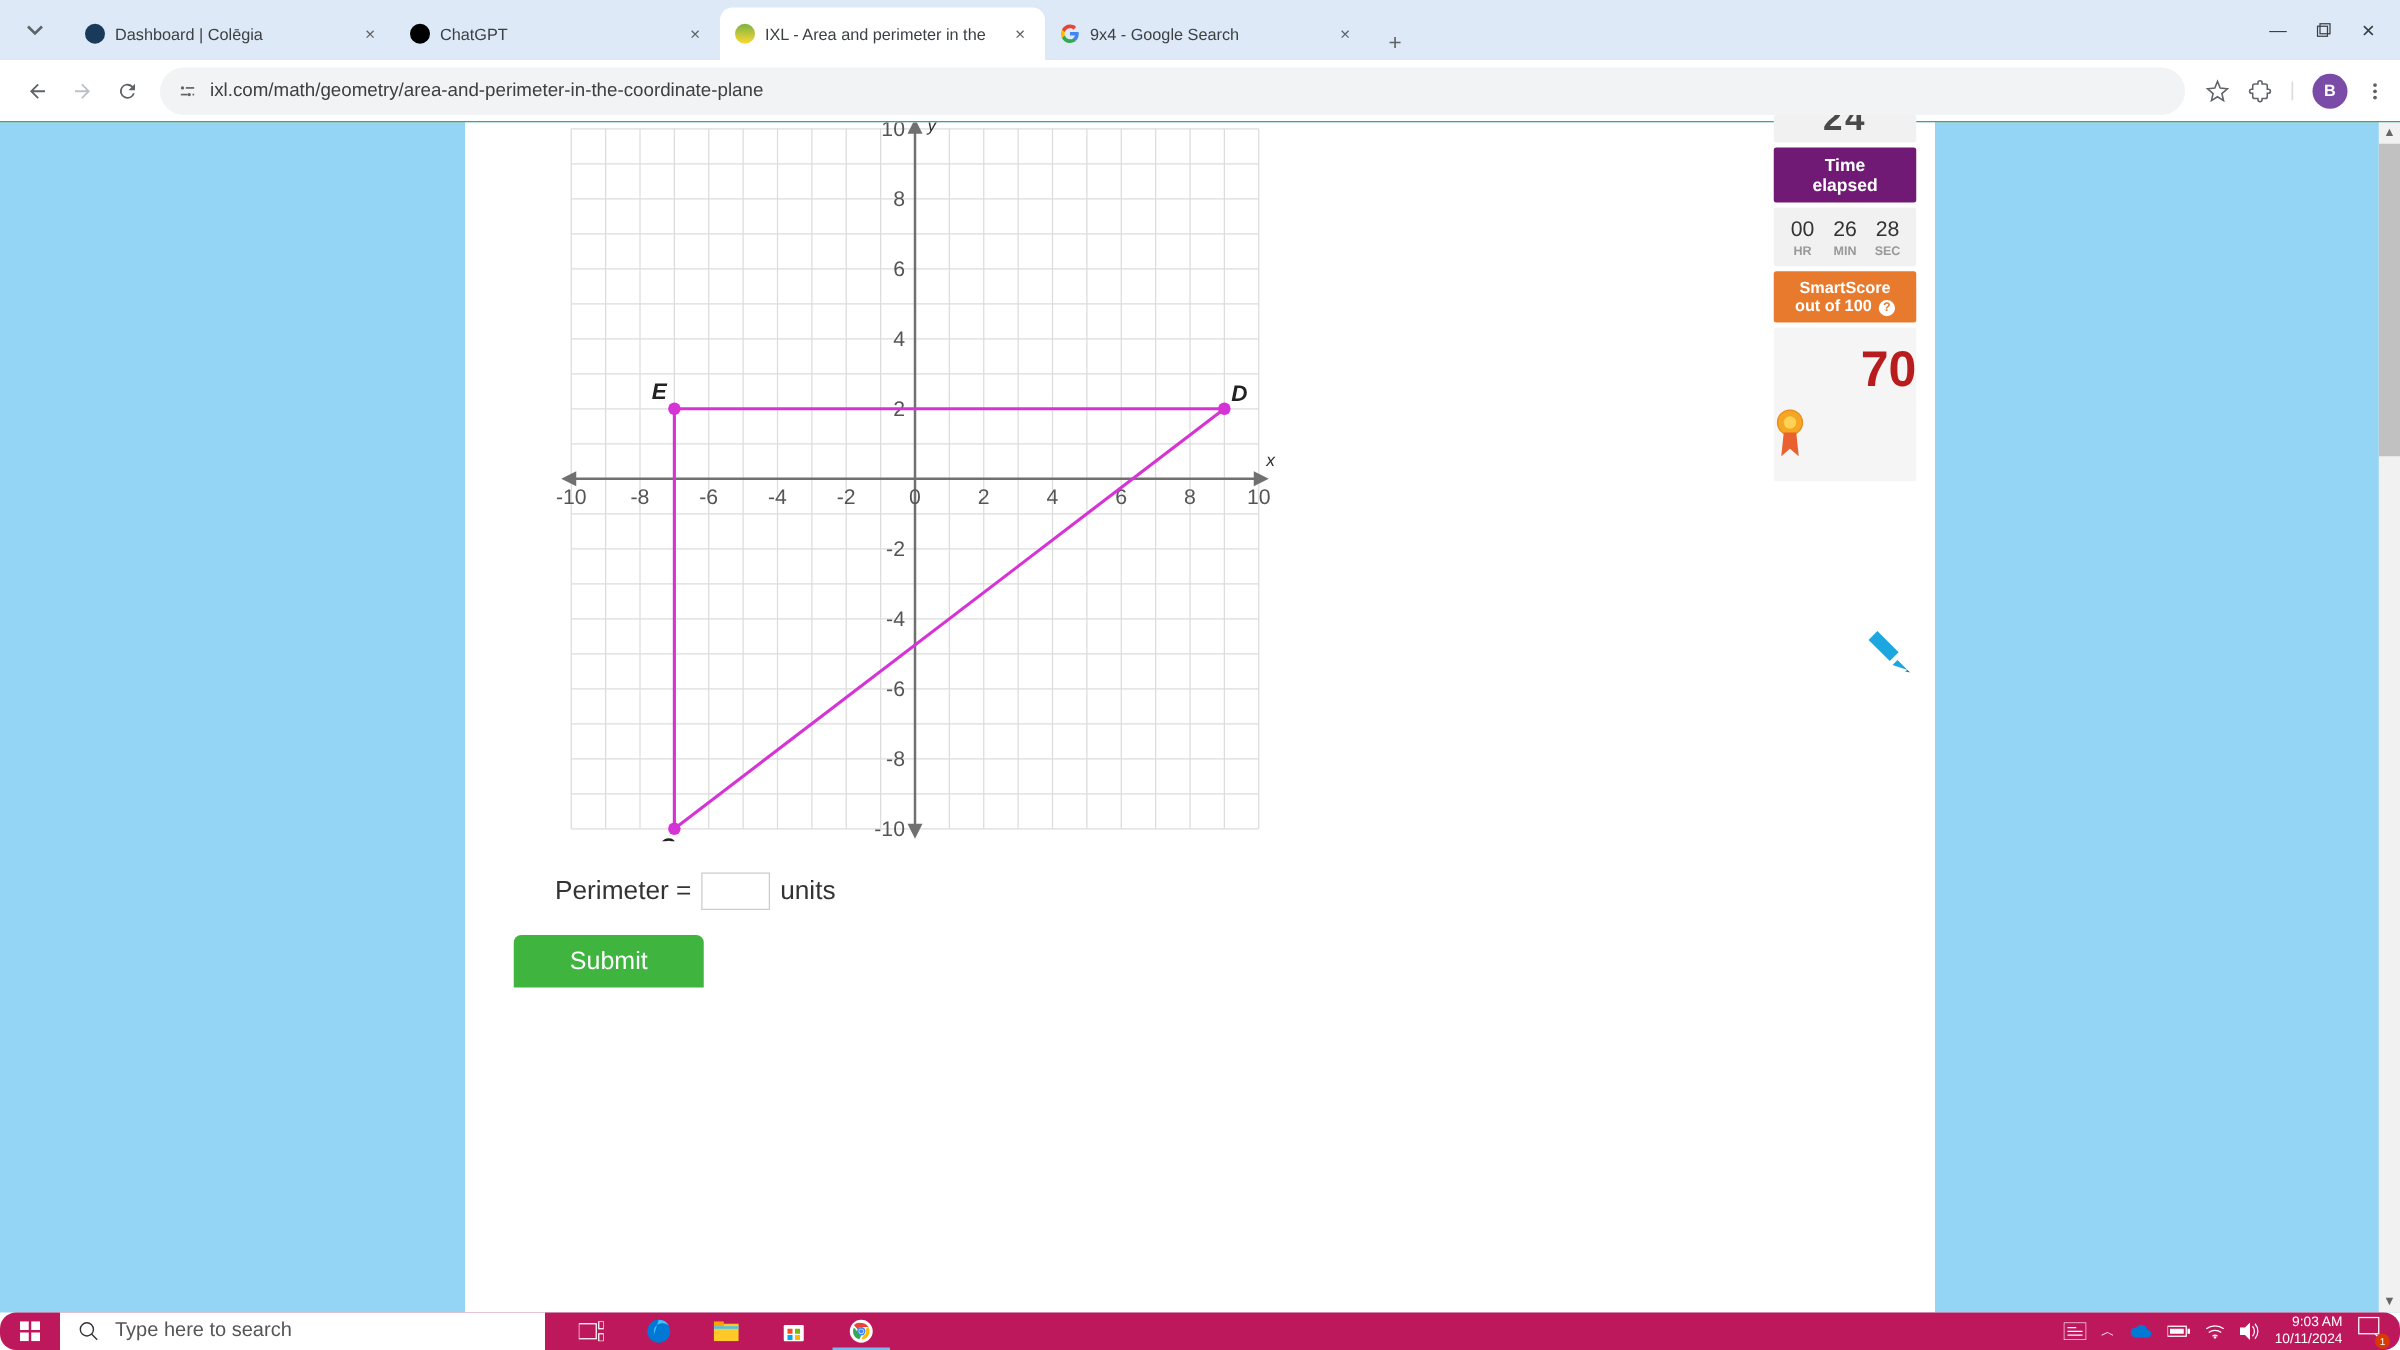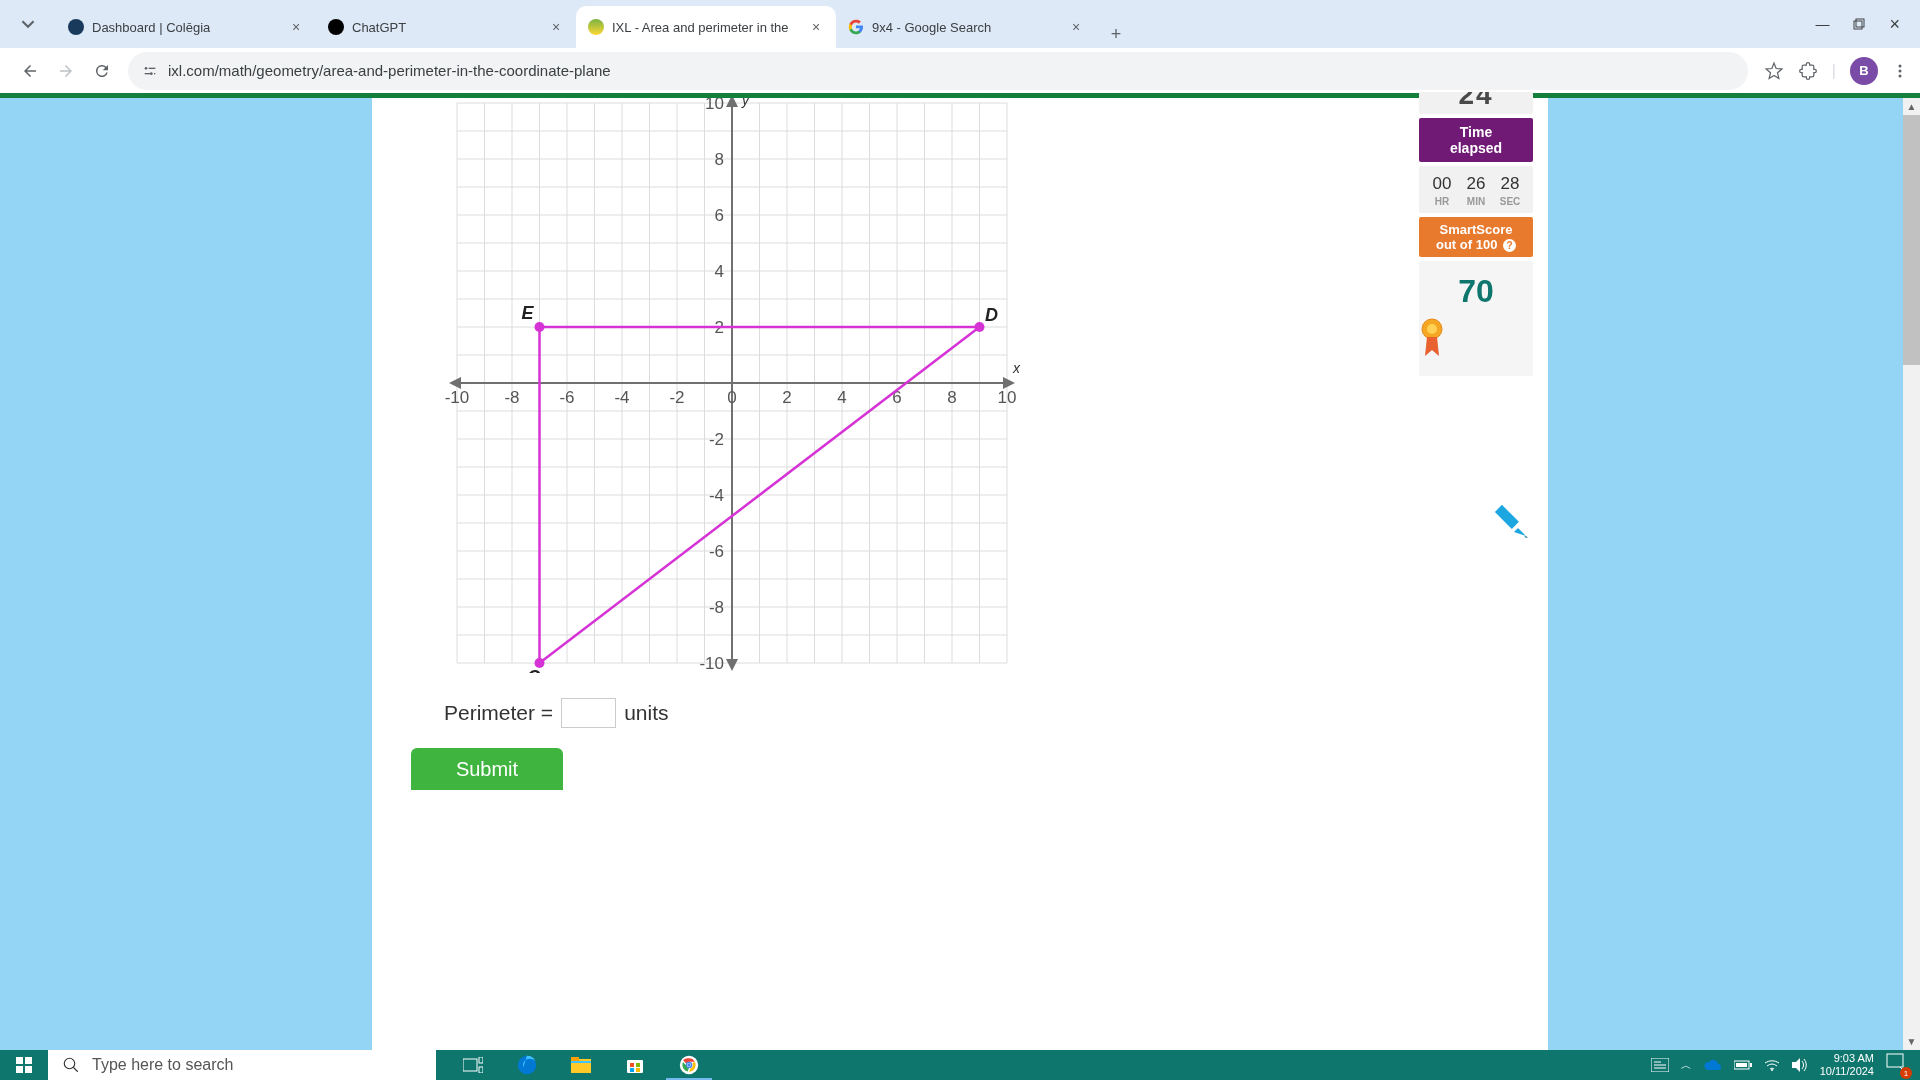--- a/index.html
+++ b/index.html
@@ -12,21 +12,21 @@
 .tab { height: 42px; display: flex; align-items: center; padding: 0 12px; border-radius: 10px 10px 0 0; min-width: 260px; max-width: 260px; color: #3c4043; font-size: 13px; position: relative; }
 .tab.active { background: #fff; }
 .tab .favicon { width: 16px; height: 16px; margin-right: 8px; border-radius: 50%; flex-shrink: 0; }
 .tab .tab-title { white-space: nowrap; overflow: hidden; text-overflow: ellipsis; flex: 1; }
 .tab .tab-close { width: 16px; height: 16px; display: flex; align-items: center; justify-content: center; margin-left: 6px; font-size: 14px; color: #5f6368; }
 .newtab { width: 28px; height: 28px; display: flex; align-items: center; justify-content: center; font-size: 18px; color: #5f6368; margin-left: 6px; }
 .win-controls { position: absolute; right: 0; top: 0; height: 100%; display: flex; align-items: center; gap: 24px; padding-right: 20px; }
 .win-controls span { font-size: 14px; color: #3c4043; }
 
 
-.addr-row { height: 50px; background: #fff; display: flex; align-items: center; padding: 0 12px; border-bottom: 5px solid #15803d; }
+.addr-row { height: 50px; background: #fff; display: flex; align-items: center; padding: 0 12px; border-bottom: 1px solid #15803d; }
 .nav-btn { width: 36px; height: 36px; display: flex; align-items: center; justify-content: center; color: #5f6368; font-size: 18px; border-radius: 50%; }
 .nav-btn.fwd { color: #bdc1c6; }
 .addr-bar { flex: 1; height: 38px; background: #f1f3f4; border-radius: 20px; display: flex; align-items: center; padding: 0 14px; margin: 0 8px; color: #3c4043; font-size: 15px; }
 .addr-bar .site-icon { margin-right: 10px; font-size: 14px; }
 .addr-right { display: flex; align-items: center; gap: 14px; margin-left: 8px; }
 .star-icon svg, .ext-icon svg { width: 20px; height: 20px; }
 .avatar { width: 28px; height: 28px; border-radius: 50%; background: #7b4ba8; color: #fff; font-size: 13px; font-weight: bold; display: flex; align-items: center; justify-content: center; }
 
 
 .page { position: absolute; top: 98px; left: 0; right: 0; bottom: 30px; background: linear-gradient(#94d4f4, #94d4f4); }
@@ -47,33 +47,33 @@
 .card { background: #f1f1f1; border-radius: 2px; margin-bottom: 4px; text-align: center; }
 .card.partial { height: 22px; overflow: hidden; font-size: 28px; font-weight: bold; color: #4a4a4a; line-height: 6px; letter-spacing: 2px; }
 .card.time-hdr { background: #701a75; color: #fff; padding: 6px 0; font-size: 14px; font-weight: bold; }
 .card.time-body { padding: 8px 0 6px; }
 .time-nums { display: flex; justify-content: center; gap: 12px; font-size: 17px; color: #333; font-weight: 500; }
 .time-lbls { display: flex; justify-content: center; gap: 12px; font-size: 10px; color: #999; font-weight: bold; margin-top: 2px; }
 .time-lbls span { width: 22px; text-align: center; }
 .time-nums span { width: 22px; text-align: center; }
 .card.ss-hdr { background: #e87a2e; color: #fff; padding: 5px 0; font-size: 13px; font-weight: bold; }
 .card.ss-body { padding: 12px 0 18px; background: #f5f5f5; }
-.ss-score { font-size: 32px; font-weight: bold; color: #0f766e; }
+.ss-score { font-size: 40px; font-weight: bold; color: #b91c1c; text-align: right; }
 .ribbon { margin-top: 8px; }
 
 .pencil-icon { position: absolute; right: 18px; top: 400px; color: #1ca7e0; }
 
 
 .vscroll { position: absolute; right: 0; top: 98px; bottom: 30px; width: 17px; background: #f1f1f1; }
 .vscroll .arrow { height: 17px; display: flex; align-items: center; justify-content: center; color: #666; font-size: 10px; }
 .vscroll .thumb { position: absolute; top: 17px; width: 100%; height: 250px; background: #c1c1c1; }
 .vscroll .arrow.bottom { position: absolute; bottom: 0; width: 100%; }
 
 
-.taskbar { position: absolute; bottom: 0; left: 0; right: 0; height: 30px; background: #0f766e; display: flex; align-items: flex-start; color: #fff; font-size: 13px; }
+.taskbar { position: absolute; bottom: 0; left: 0; right: 0; height: 30px; background: #be185d; display: flex; align-items: flex-start; color: #fff; font-size: 13px; border-radius: 13px; }
 .start-btn { width: 48px; height: 100%; display: flex; align-items: center; justify-content: center; }
 .search-box { height: 100%; background: #fff; color: #555; display: flex; align-items: center; padding: 0 14px; width: 388px; font-size: 16px; }
 .search-box svg { margin-right: 12px; }
 .task-icons { display: flex; height: 100%; margin-left: 10px; }
 .task-icons .ticon { width: 54px; display: flex; align-items: center; justify-content: center; position: relative; }
 .task-icons .ticon.active::after { content: ''; position: absolute; bottom: 0; left: 4px; right: 4px; height: 2px; background: #76b9ed; }
 .tray { margin-left: auto; display: flex; align-items: center; height: 100%; gap: 12px; padding-right: 10px; }
 .tray .clock { text-align: right; font-size: 11px; line-height: 13px; }
 .tray .notif { width: 24px; height: 24px; position: relative; }
 .tray .notif .badge { position: absolute; bottom: -2px; right: -2px; background: #d83b01; color: #fff; border-radius: 50%; width: 12px; height: 12px; font-size: 8px; display: flex; align-items: center; justify-content: center; }

